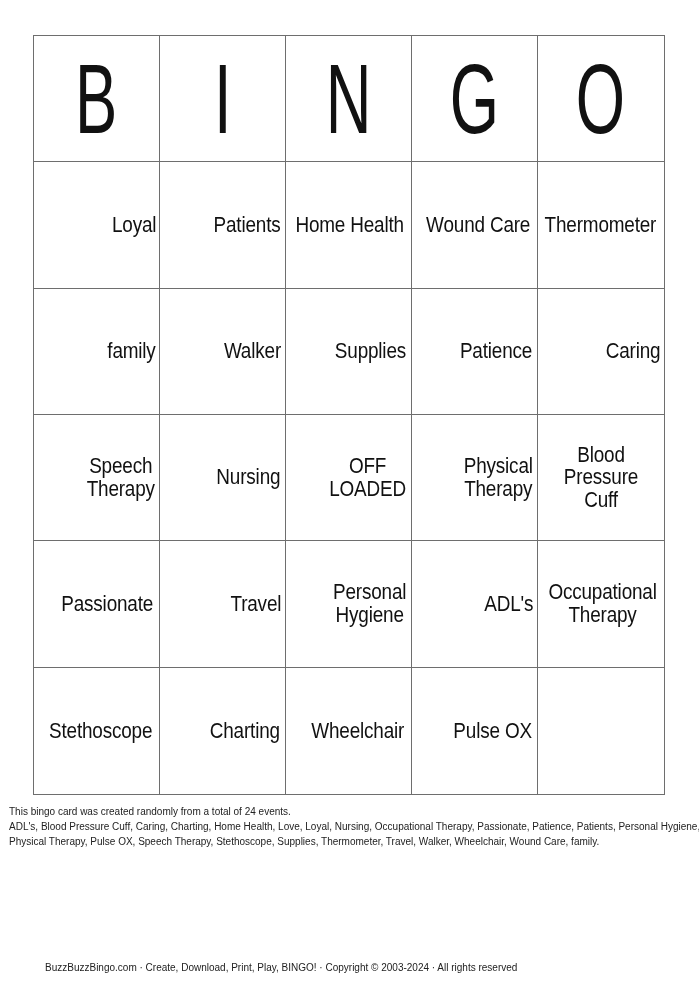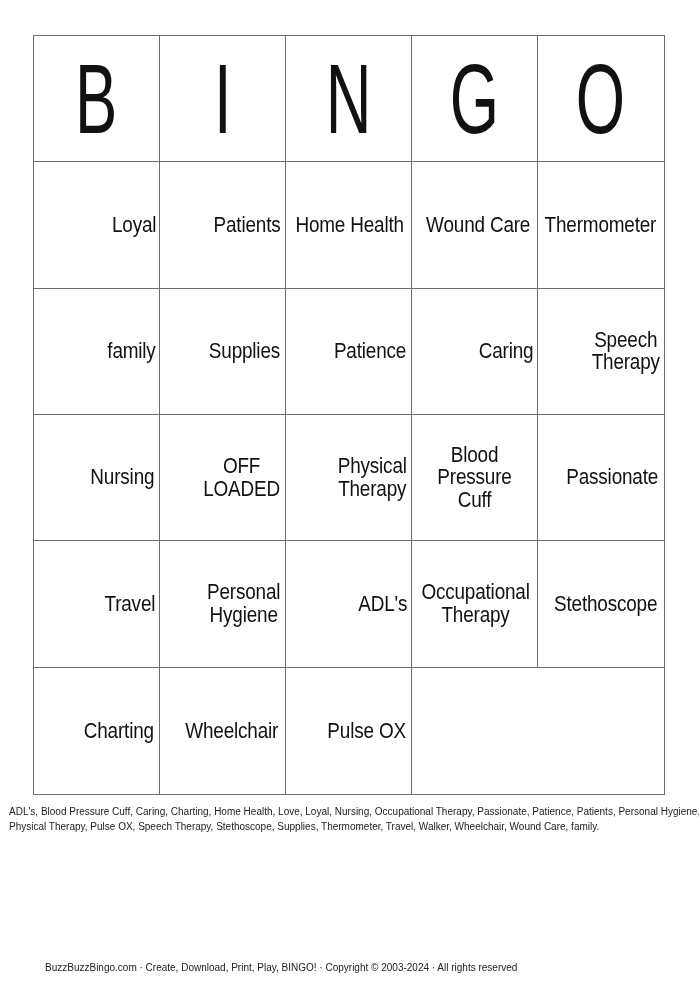--- a/index.html
+++ b/index.html
@@ -92,20 +92,23 @@
       <span>Wound Care</span>
     </div>
   <div class="cell word">
       <span>Thermometer</span>
     </div>
 
   <div class="cell word">
       <span>family</span>
     </div>
   <div class="cell word">
+      <span>Walker</span>
+    </div>
+  <div class="cell word">
       <span>Supplies</span>
     </div>
   <div class="cell word">
       <span>Patience</span>
     </div>
   <div class="cell word">
       <span>Caring</span>
     </div>
 
   <div class="cell word">
@@ -154,17 +157,18 @@
     </div>
   <div class="cell word">
       <span>Wheelchair</span>
     </div>
   <div class="cell word">
       <span>Pulse OX</span>
     </div>
 </div>
 
 <div class="footer-notes">
+  <div class="note-line">This bingo card was created randomly from a total of 24 events.</div>
   <div class="note-line">ADL's, Blood Pressure Cuff, Caring, Charting, Home Health, Love, Loyal, Nursing, Occupational Therapy, Passionate, Patience, Patients, Personal Hygiene,</div>
   <div class="note-line">Physical Therapy, Pulse OX, Speech Therapy, Stethoscope, Supplies, Thermometer, Travel, Walker, Wheelchair, Wound Care, family.</div>
 </div>
 
 <div class="copyright-line">BuzzBuzzBingo.com · Create, Download, Print, Play, BINGO! · Copyright © 2003-2024 · All rights reserved</div>
 
 </body></html>

